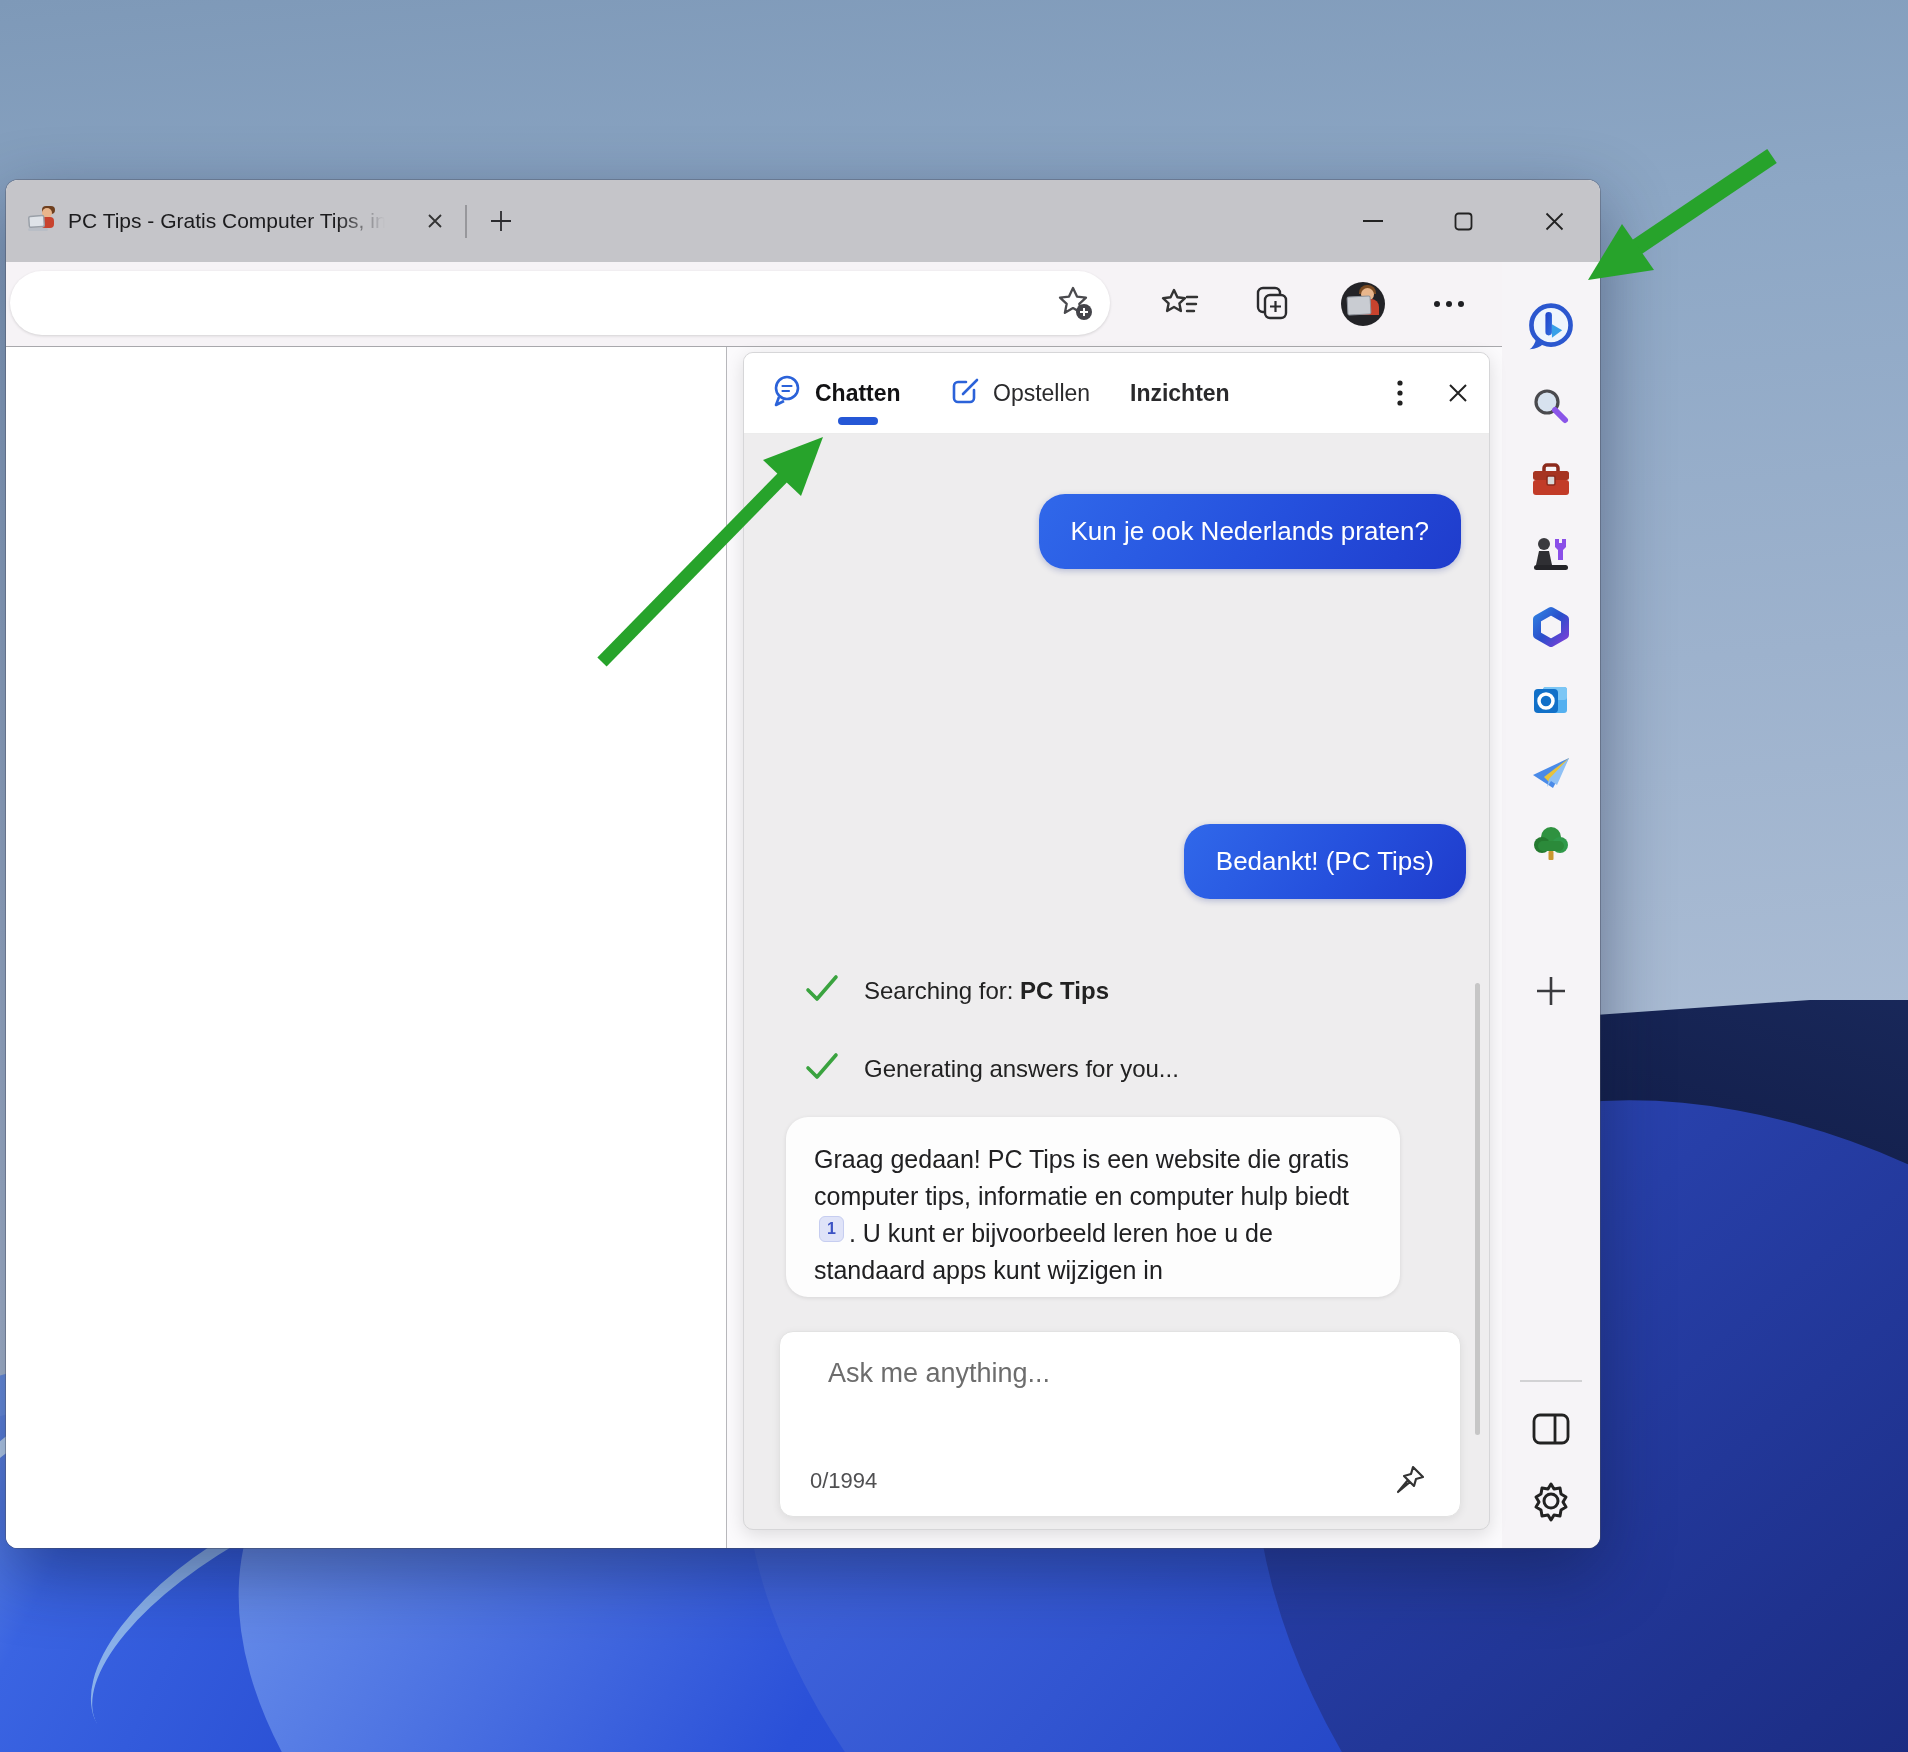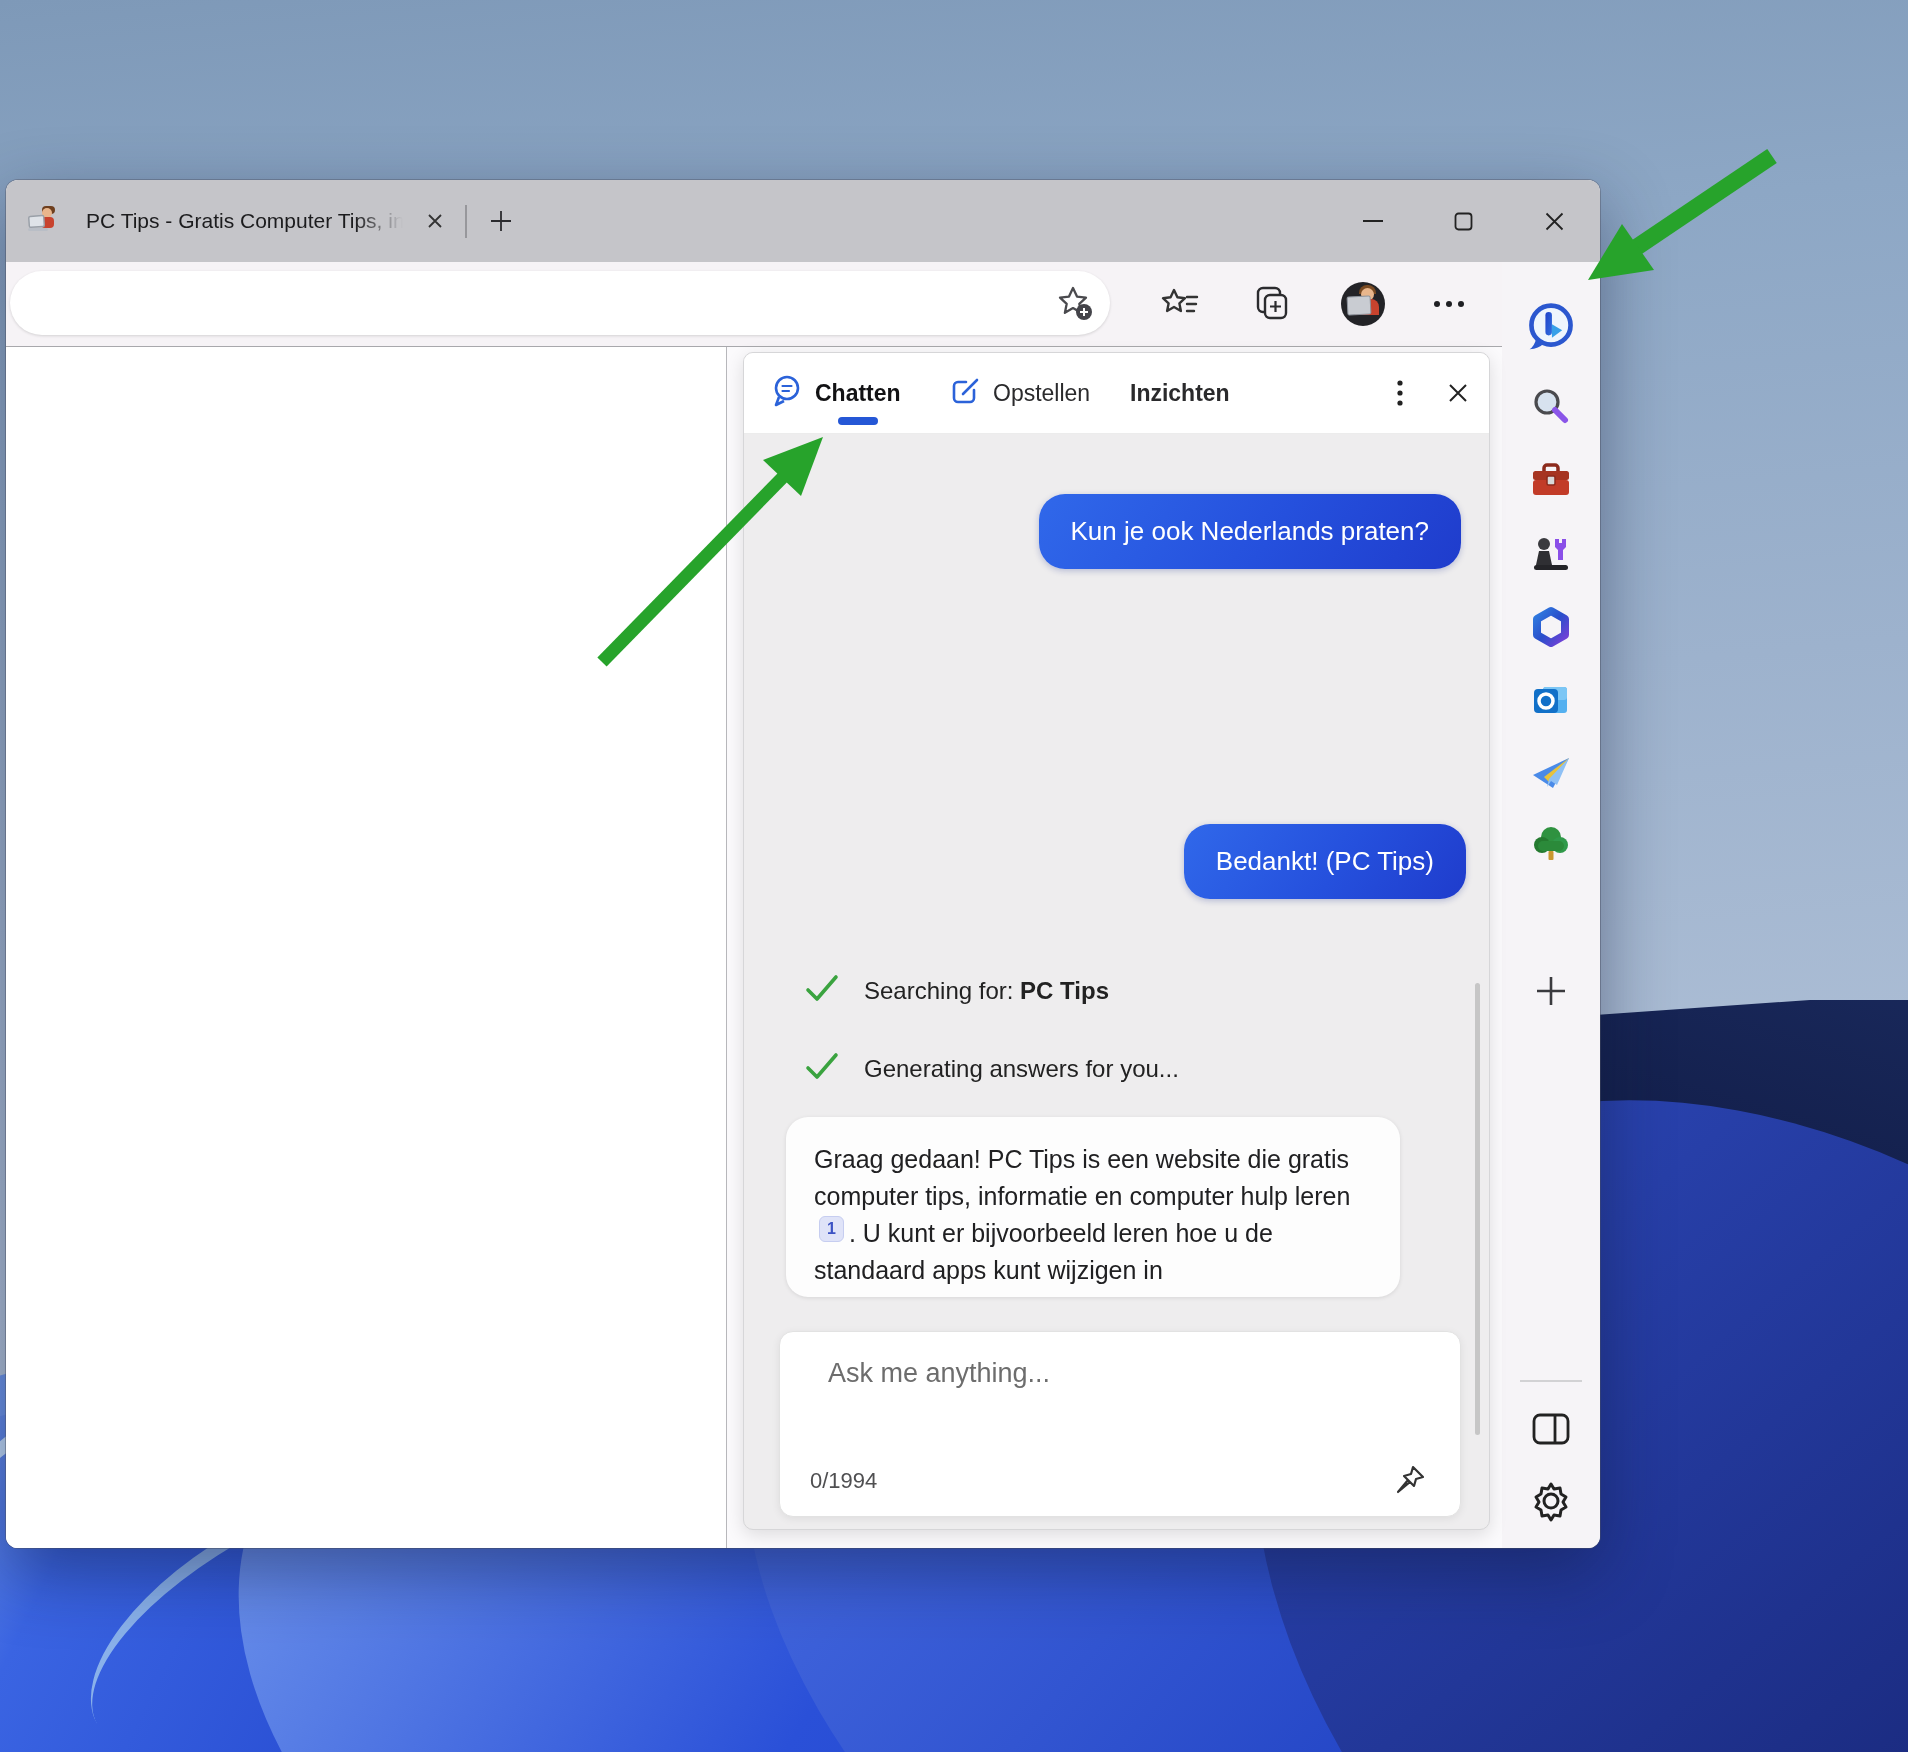--- a/index.html
+++ b/index.html
@@ -27,21 +27,21 @@
     transform:rotate(-24deg);opacity:.85;}
   .a2{left:70px;bottom:30px;width:460px;height:200px;border-top:12px solid #9fc6ee;
     transform:rotate(-28deg);opacity:.8;}
   
   #win{position:absolute;left:6px;top:180px;width:1594px;height:1368px;border-radius:12px;
     background:#fdfdfe;box-shadow:0 24px 70px rgba(15,25,55,.45),0 0 0 1px rgba(90,95,110,.45);
     overflow:hidden;}
   #tabbar{position:absolute;left:0;top:0;right:0;height:82px;background:#c5c5c9;}
   #tab{position:absolute;left:0;top:0;height:82px;width:452px;display:flex;align-items:center;
     padding-left:20px;box-sizing:border-box;}
-  #tab-title{margin-left:30px;font-size:21px;color:#1c1c1e;width:320px;white-space:nowrap;
+  #tab-title{margin-left:12px;font-size:21px;color:#1c1c1e;width:320px;white-space:nowrap;
     overflow:hidden;-webkit-mask-image:linear-gradient(90deg,#000 84%,transparent 99%);
     mask-image:linear-gradient(90deg,#000 84%,transparent 99%);}
   .iconbtn{display:flex;align-items:center;justify-content:center;cursor:default;}
   #tab-close{position:absolute;left:414px;top:26px;width:30px;height:30px;border-radius:6px;}
   #tab-sep{position:absolute;left:459px;top:25px;width:2px;height:33px;background:#97979b;}
   #newtab{position:absolute;left:478px;top:24px;width:34px;height:34px;border-radius:6px;}
   #winctl{position:absolute;right:0;top:0;height:82px;display:flex;}
   .winbtn{width:91px;height:82px;display:flex;align-items:center;justify-content:center;}
   
   #toolrow{position:absolute;left:0;top:82px;width:1496px;height:84px;background:#f6f3f6;}
@@ -368,21 +368,21 @@
       <div id="step2" class="step">
         <span>
           <svg width="36" height="30" viewBox="0 0 36 30">
               <polyline points="4,17 13,26 32,4" fill="none" stroke="#3aa33f" stroke-width="3.6" stroke-linecap="round" stroke-linejoin="round"></polyline>
             </svg>
         </span>
         <span><span>Generating answers for you...</span><b></b></span>
       </div>
 
       <div id="msg-bot2" class="bubble-bot">
-        <span>Graag gedaan! PC Tips is een website die gratis computer tips, informatie en computer hulp leren</span><span class="cite">1</span><span>. U kunt er bijvoorbeeld leren hoe u de standaard apps kunt wijzigen in</span>
+        <span>Graag gedaan! PC Tips is een website die gratis computer tips, informatie en computer hulp biedt</span><span class="cite">1</span><span>. U kunt er bijvoorbeeld leren hoe u de standaard apps kunt wijzigen in</span>
       </div>
 
       <div id="scrollthumb"></div>
 
       <div id="inputcard">
         <textarea id="chatinput" placeholder="Ask me anything..." style=""></textarea>
         <div id="counter">0/1994</div>
         <div id="pinbtn" class="iconbtn">
           <svg width="34" height="34" viewBox="0 0 34 34">
             <path d="M20 4 l10 10 -7 2 -2 7 -6-6 -10 12 12-10 -6-6 7-2 z" fill="none" stroke="#333" stroke-width="2.2" stroke-linejoin="round"></path>

